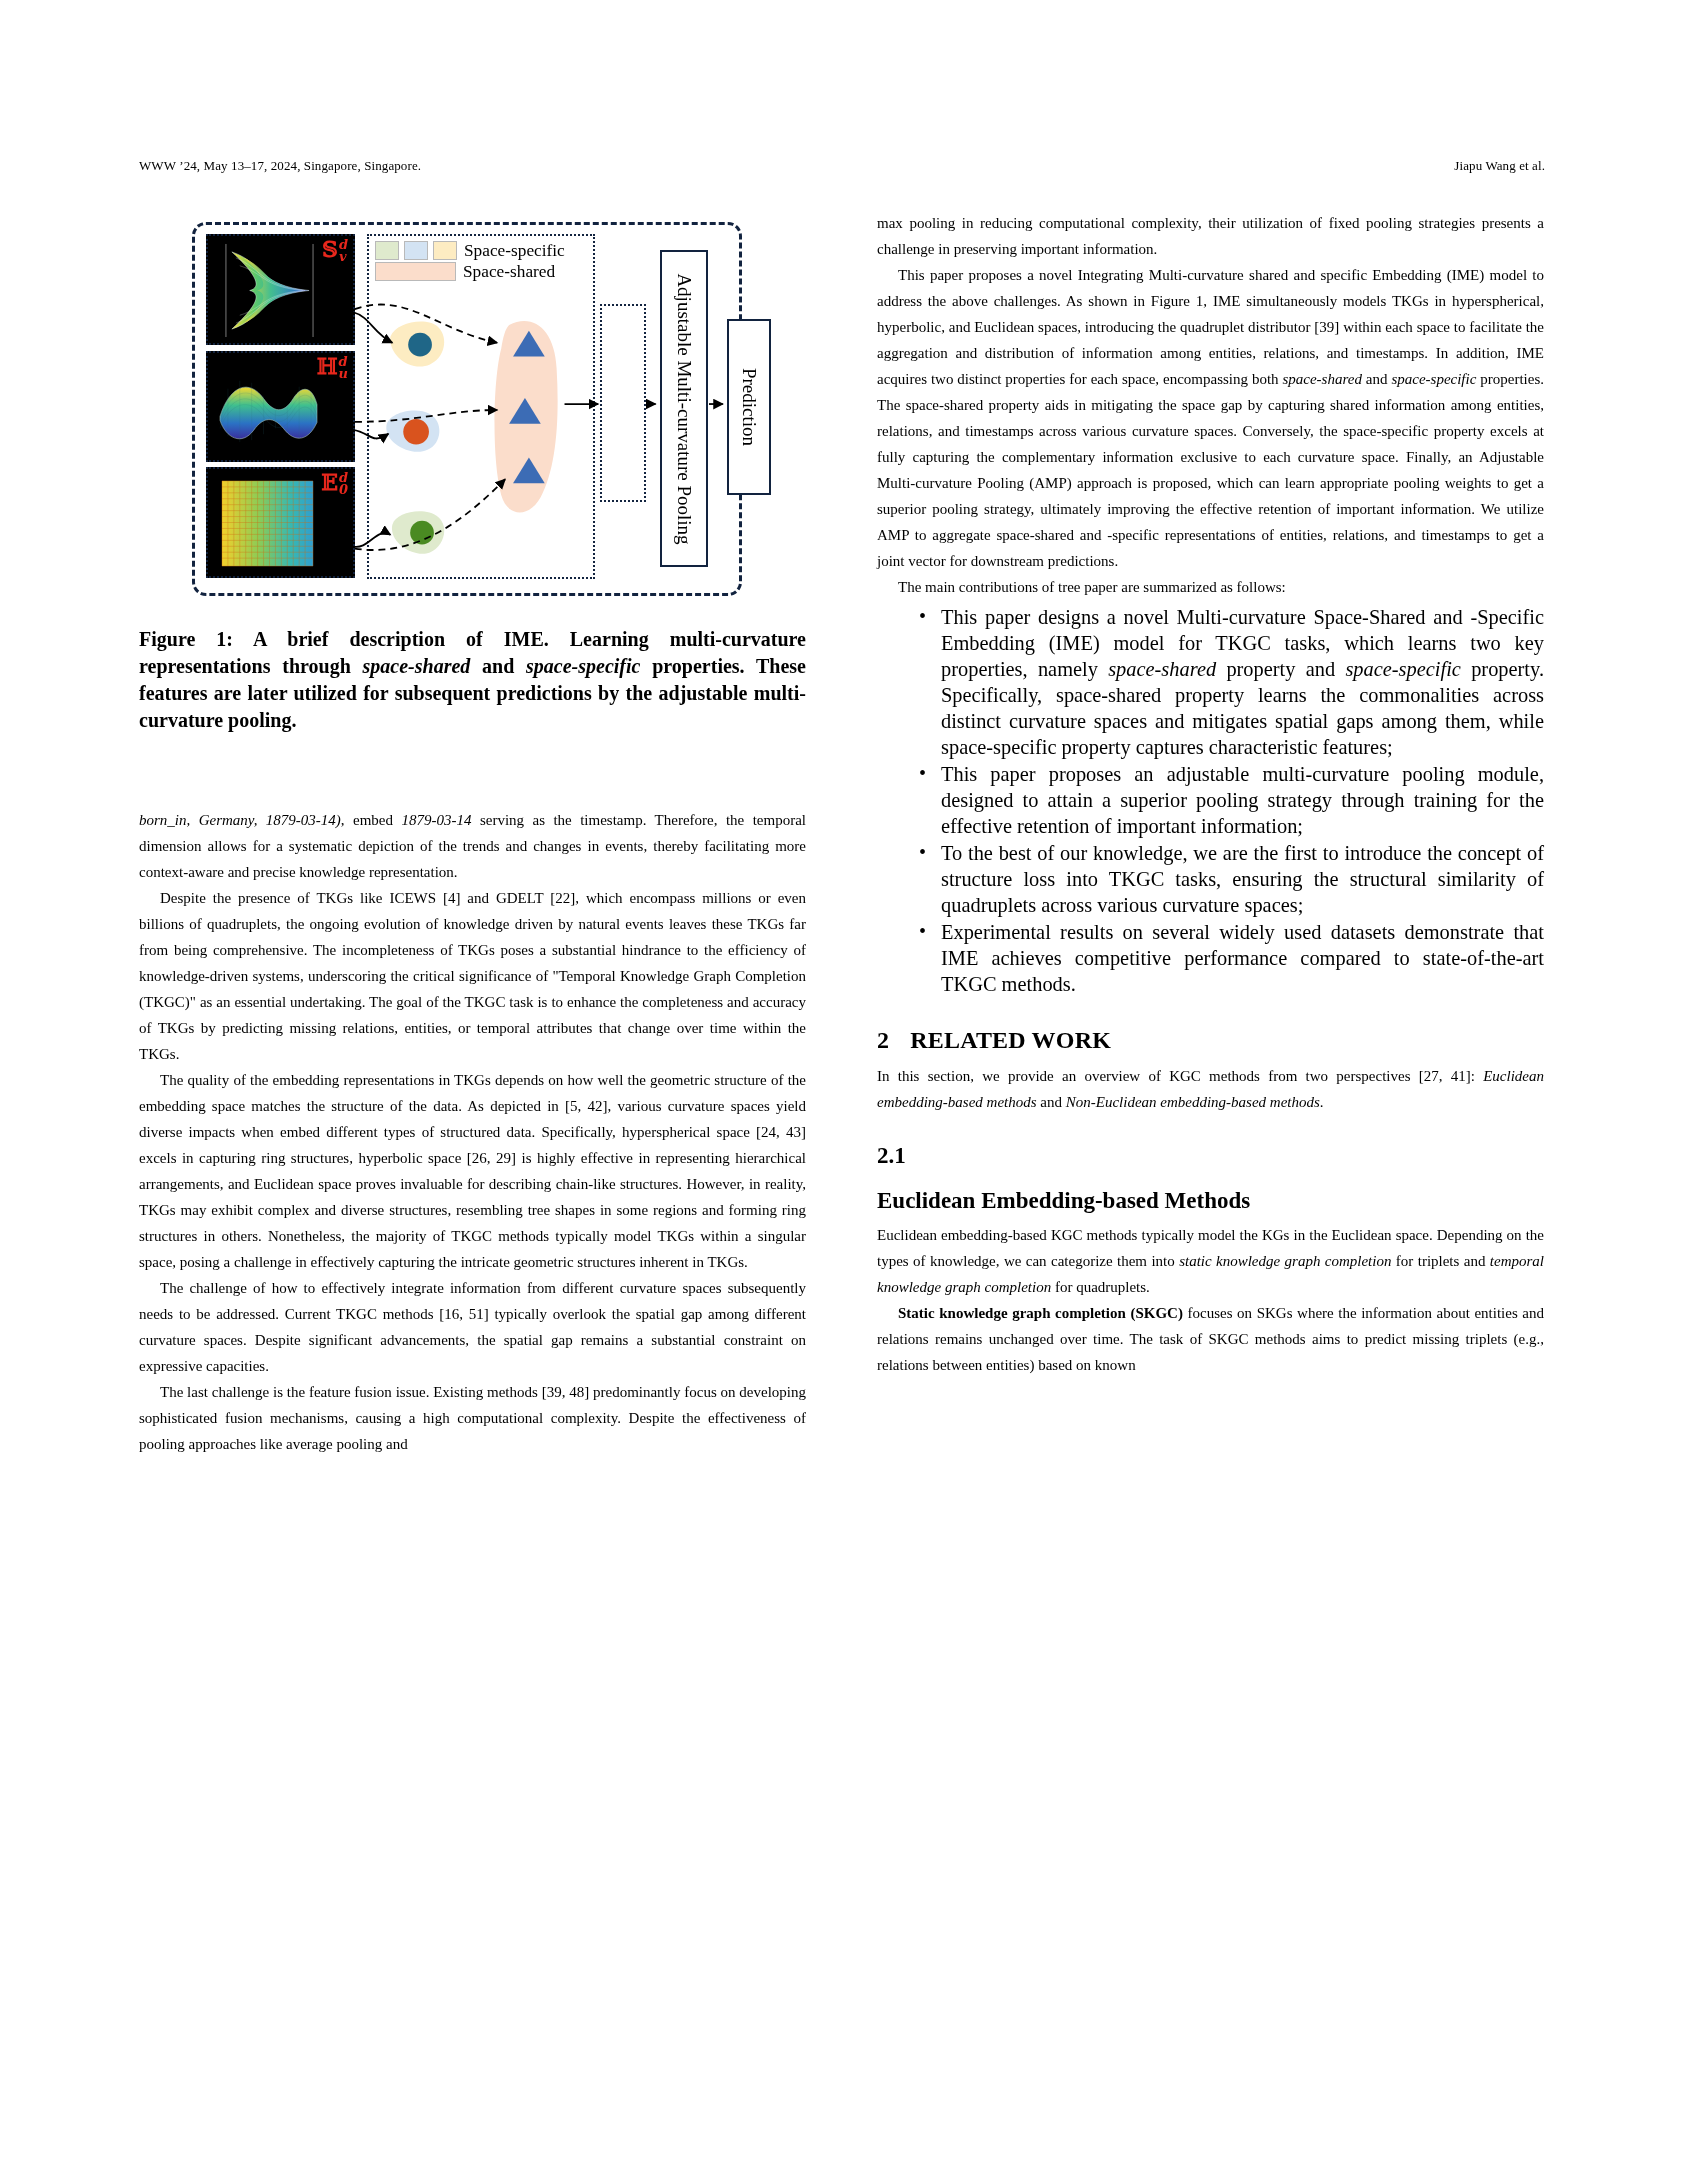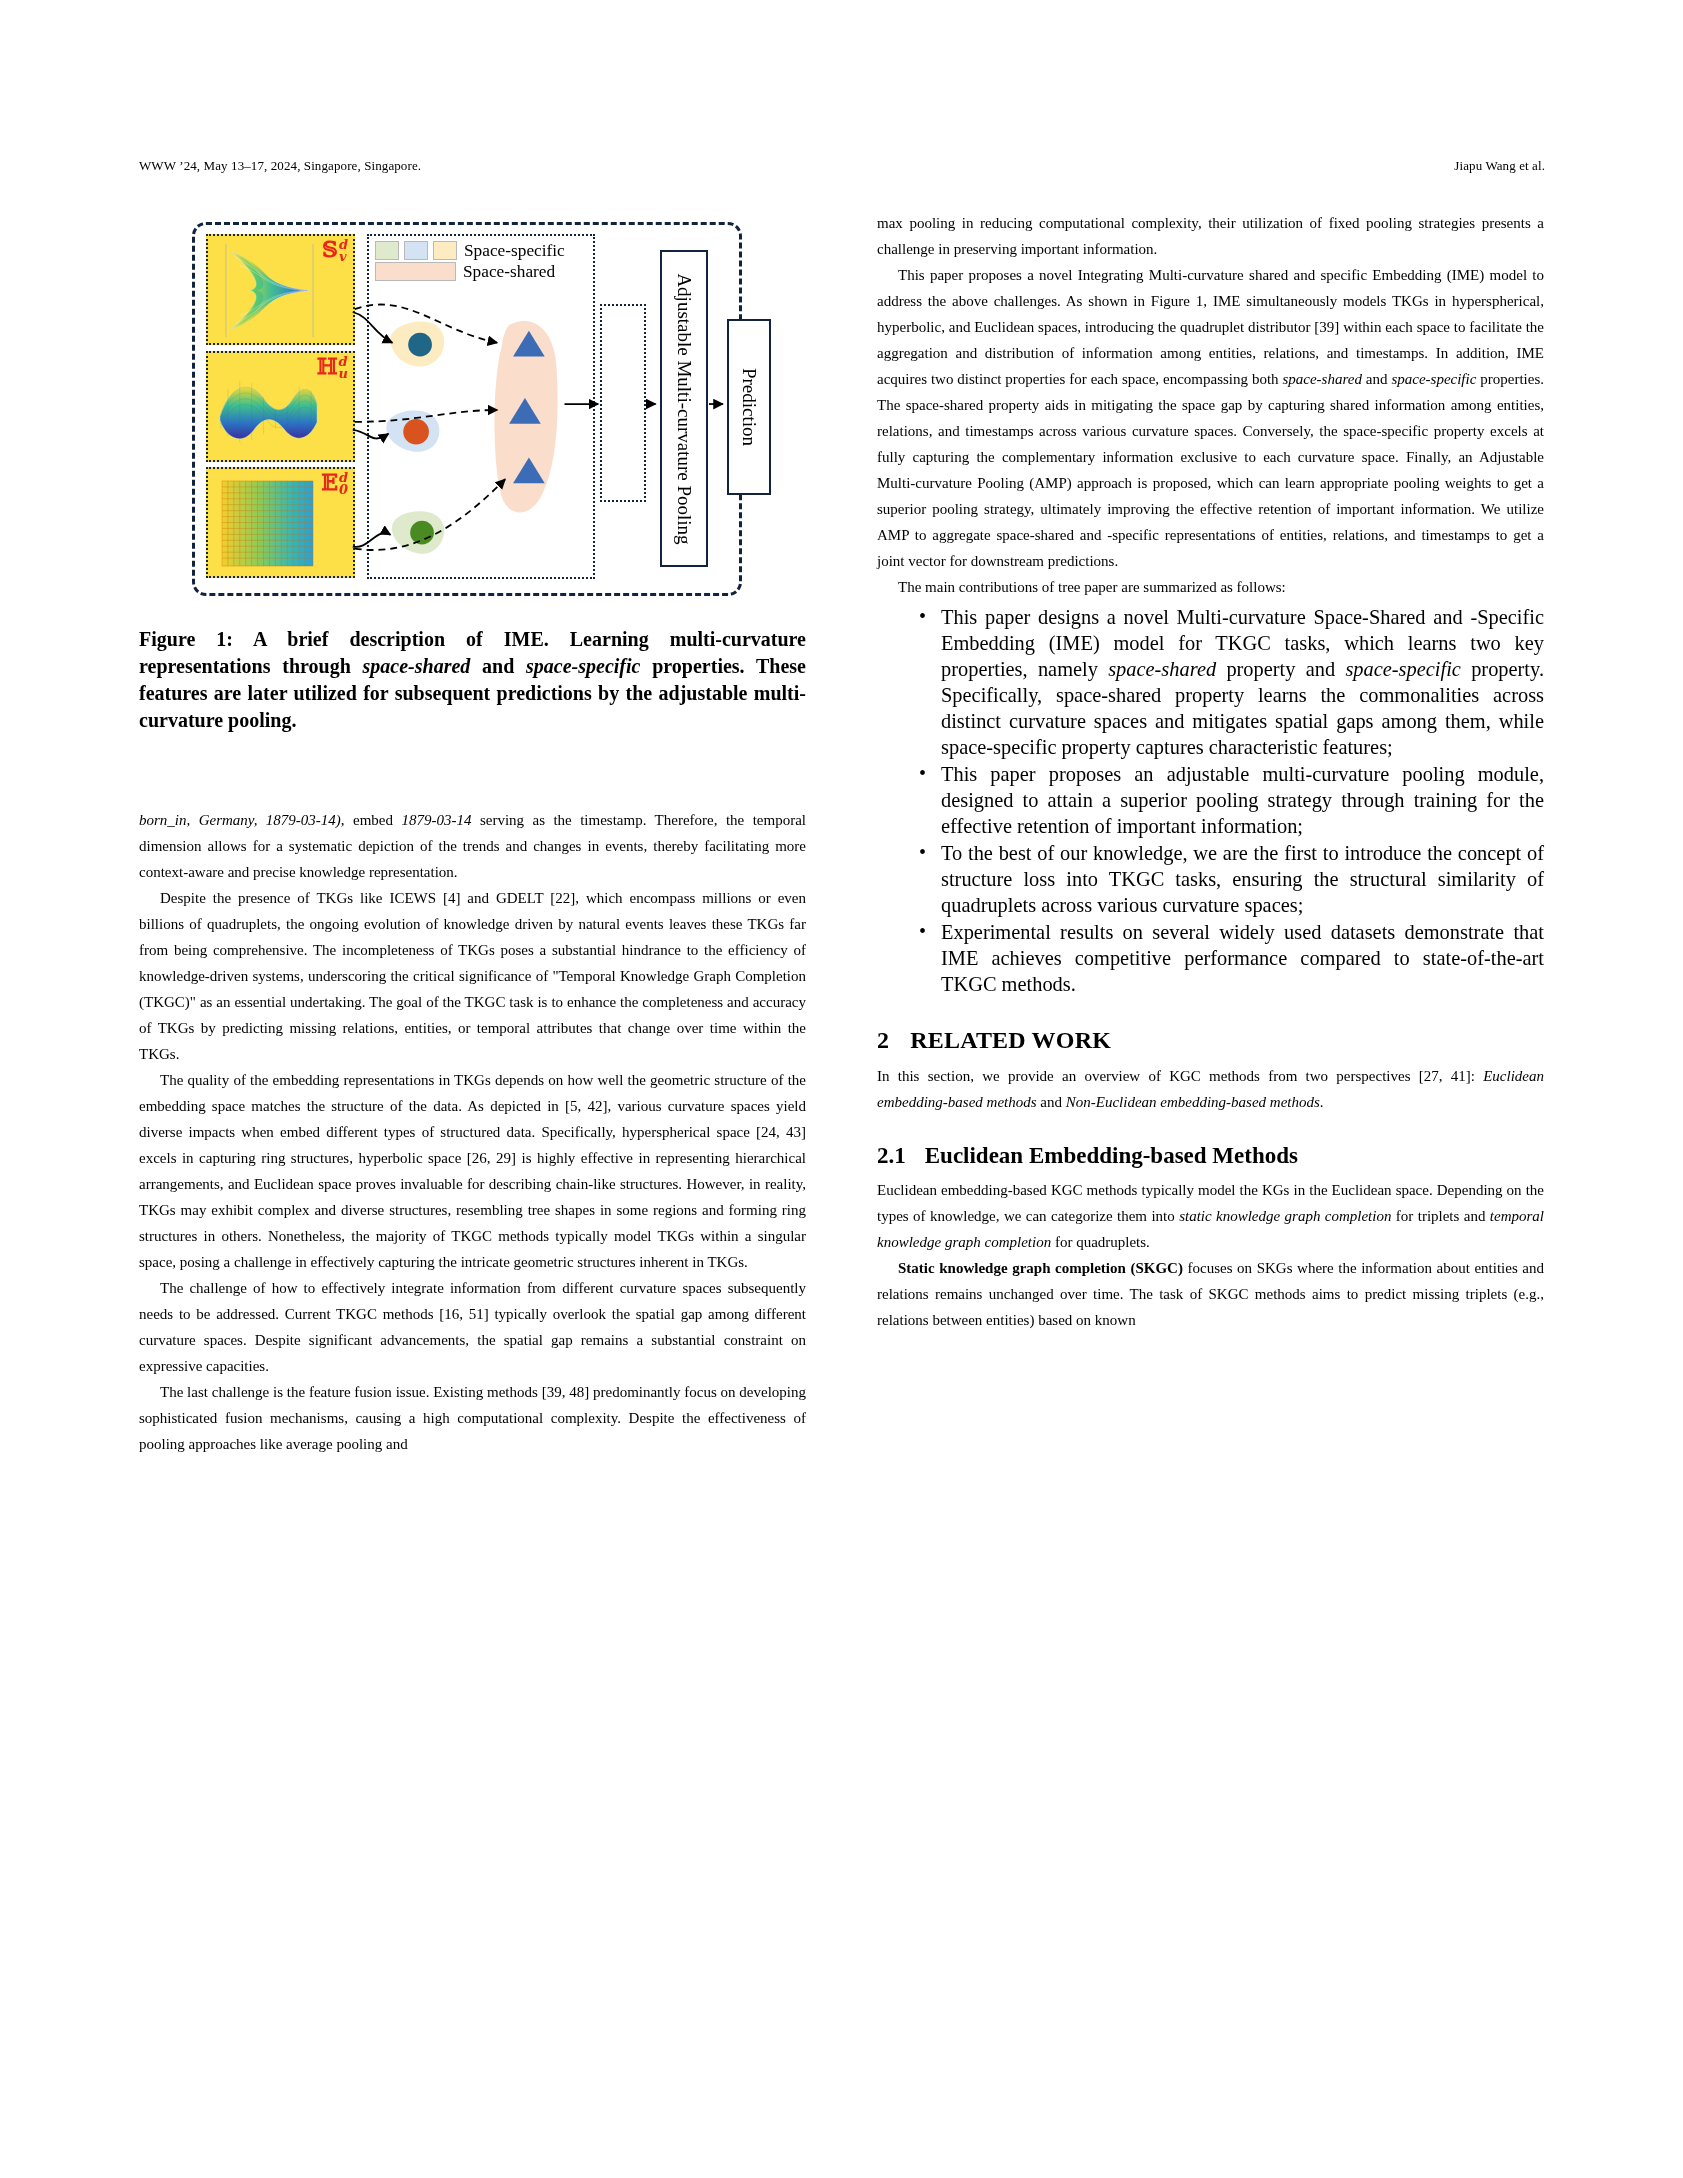--- a/index.html
+++ b/index.html
@@ -74,21 +74,21 @@
     left: 51px; top: 12px;
     width: 550px; height: 374px;
     border: 3.5px dashed #12233f;
     border-radius: 14px;
     box-sizing: border-box;
   }
   .sp-box {
     position: absolute;
     border: 2.5px dotted #12233f;
     box-sizing: border-box;
-    background: #fde047;
+    background: #000000;
   }
   .sp1 { left: 65px; top: 24px; width: 149px; height: 111px; }
   .sp2 { left: 65px; top: 141px; width: 149px; height: 111px; }
   .sp3 { left: 65px; top: 257px; width: 149px; height: 111px; }
   .sp-sym {
     position: absolute;
     right: 5px; top: 2px;
     color: #e8271c;
     font-family: "DejaVu Serif", serif;
     font-size: 22px;
@@ -181,20 +181,21 @@
     letter-spacing: 0.2px;
     display: flex;
     gap: 21px;
   }
   h3.sub {
     font-size: 23px;
     font-weight: bold;
     margin: 28px 0 8px 0;
     display: flex;
     gap: 19px;
+    flex-direction: column;
   }
   
   ul.bullets {
     margin: 4px 0 16px 0;
     padding: 0 0 0 0;
     list-style: none;
   }
   ul.bullets li {
     position: relative;
     font-size: 20.4px;

